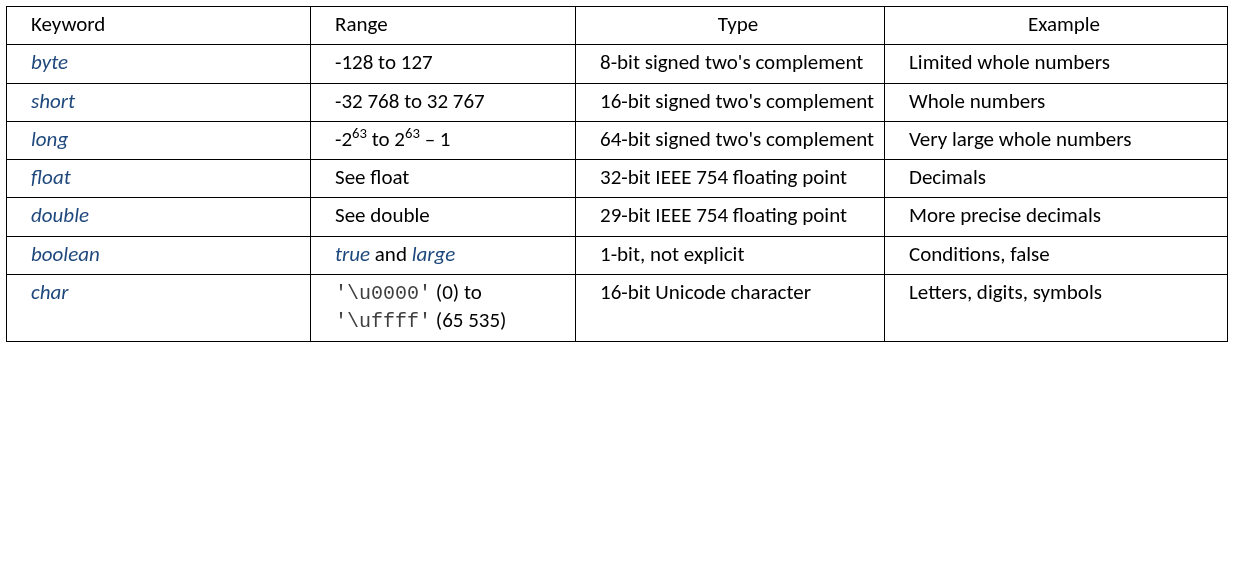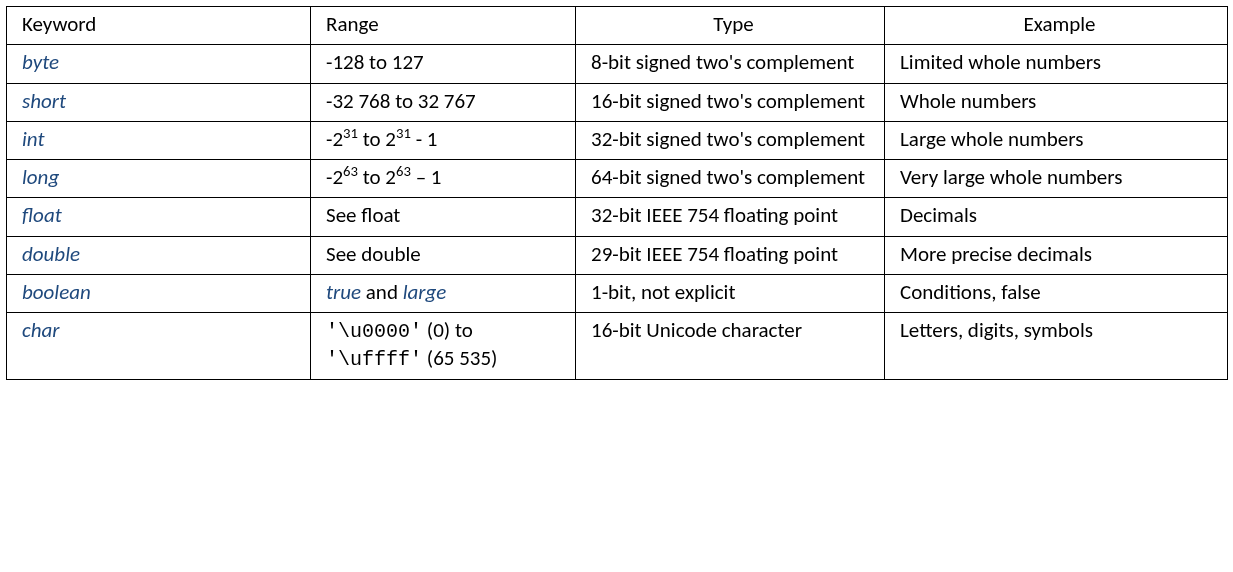--- a/index.html
+++ b/index.html
@@ -16,29 +16,29 @@
       border-collapse: collapse;
       width: 1221px;
       table-layout: fixed;
     }
     col.c1 { width: 304px; }
     col.c2 { width: 265px; }
     col.c3 { width: 309px; }
     col.c4 { width: 343px; }
     th, td {
       border: 1px solid #000;
-      padding: 4px 8px 6px 15px;
+      padding: 4px 8px 6px 24px;
       vertical-align: top;
       text-align: left;
       line-height: 1.3;
       font-weight: normal;
     }
     th.center { text-align: center; }
     .kw { color: #1f497d; font-style: italic; }
-    .code { font-family: "Courier New", Consolas, monospace; color: #000000; font-size: 20px; }
+    .code { font-family: "Courier New", Consolas, monospace; color: #404040; font-size: 20px; }
     sup { font-size: 0.7em; vertical-align: super; line-height: 0; }
   </style>
 </head>
 <body>
 
 <table>
   <colgroup>
     <col class="c1">
       <col class="c2">
       <col class="c3">
@@ -57,26 +57,20 @@
       <td><span class="kw">byte</span></td>
       <td>-128 to 127</td>
       <td>8-bit signed two's complement</td>
       <td>Limited whole numbers</td>
     </tr>
     <tr>
       <td><span class="kw">short</span></td>
       <td>-32 768 to 32 767</td>
       <td>16-bit signed two's complement</td>
       <td>Whole numbers</td>
-    </tr>
-    <tr>
-      <td><span class="kw">int</span></td>
-      <td><span>-2</span><sup>31</sup><span> to 2</span><sup>31</sup><span> - 1</span></td>
-      <td>32-bit signed two's complement</td>
-      <td>Large whole numbers</td>
     </tr>
     <tr>
       <td><span class="kw">long</span></td>
       <td><span>-2</span><sup>63</sup><span> to 2</span><sup>63</sup><span> – 1</span></td>
       <td>64-bit signed two's complement</td>
       <td>Very large whole numbers</td>
     </tr>
     <tr>
       <td><span class="kw">float</span></td>
       <td>See float</td>

